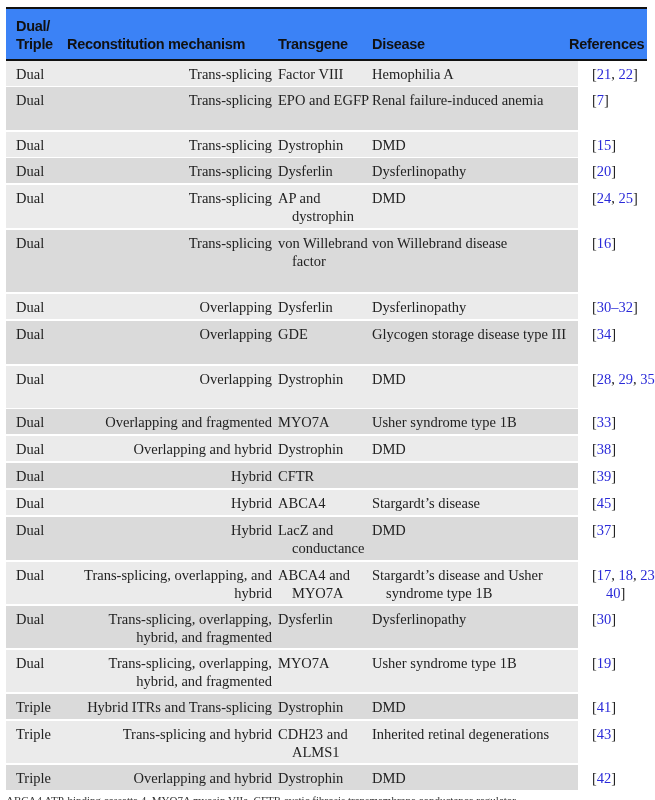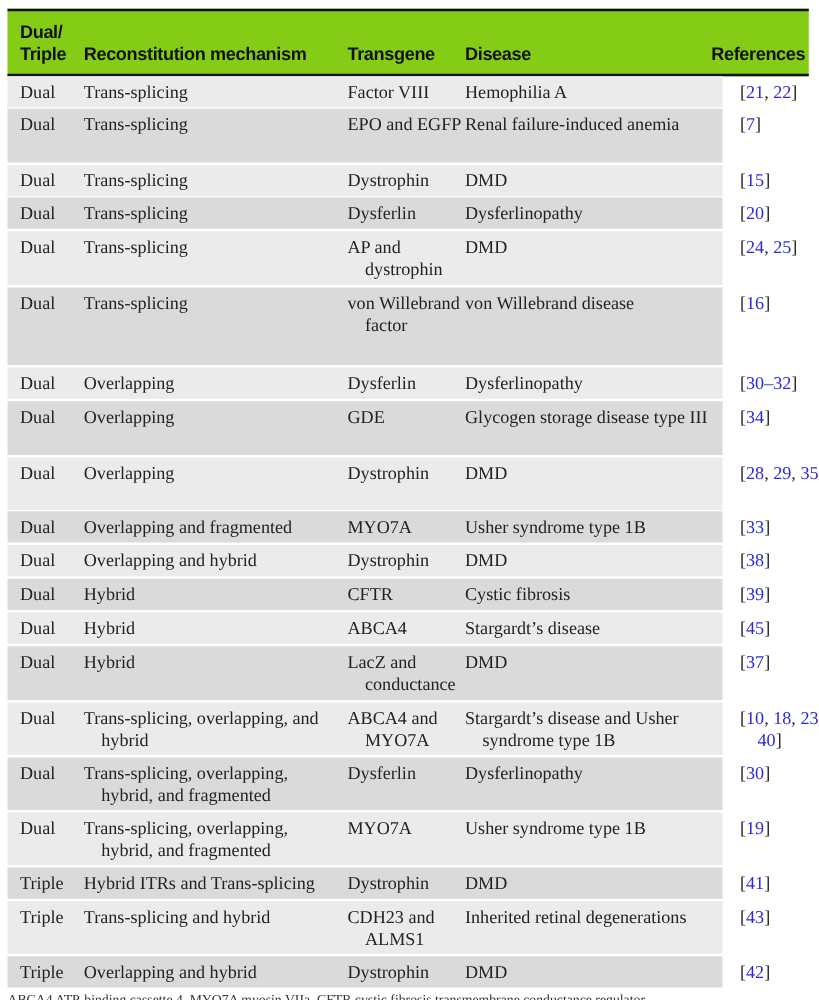--- a/index.html
+++ b/index.html
@@ -15,21 +15,21 @@
       font-family: "Liberation Serif", "DejaVu Serif", serif;
       color: #222;
     }
     .table-wrap {
       position: absolute;
       left: 6px;
       top: 7px;
       width: 641px;
     }
     .thead {
-      background: #84cc16;
+      background: #3b82f6;
       border-top: 2px solid #111;
       border-bottom: 2px solid #111;
       height: 50px;
       position: relative;
       font-family: "Liberation Sans", "DejaVu Sans", sans-serif;
       font-weight: bold;
       font-size: 14.5px;
       color: #111;
       letter-spacing: -0.3px;
       transform-origin: left;
@@ -54,21 +54,21 @@
       font-size: 14.5px;
       line-height: 18px;
     }
     .row.light { background: #ebebeb; }
     .row.dark { background: #dadada; }
     .cell {
       position: absolute;
       top: 4px;
     }
     .cell.c0 { left: 10px; width: 50px; }
-    .cell.c1 { left: 61px; width: 205px; }
+    .cell.c1 { left: 61px; width: 205px; text-align: right; }
     .cell.c2 { left: 272px; width: 92px; }
     .cell.c3 { left: 366px; width: 195px; }
     .cell.c4 { left: 563px; width: 78px; margin-left: 23px; }
     .hang {
       display: block;
       padding-left: 14px;
       text-indent: -14px;
     }
     .ref { color: #2a2ad8; }
     .footnote {
@@ -284,23 +284,20 @@
       <div class="row dark" style="top: 402px; height: 25px;">
         <div class="cell c0">
           <span class="hang">Dual</span>
         </div>
         <div class="cell c1">
           <span class="hang">Hybrid</span>
         </div>
         <div class="cell c2">
           <span class="hang">CFTR</span>
         </div>
-        <div class="cell c3">
-          <span class="hang">Cystic fibrosis</span>
-        </div>
         <div class="cell c4">
           <span class="hang">[<span class="ref">39</span>]</span>
         </div>
       </div>
       <div class="row light" style="top: 429px; height: 25px;">
         <div class="cell c0">
           <span class="hang">Dual</span>
         </div>
         <div class="cell c1">
           <span class="hang">Hybrid</span>
@@ -339,21 +336,21 @@
         <div class="cell c1">
           <span class="hang">Trans-splicing, overlapping, and hybrid</span>
         </div>
         <div class="cell c2">
           <span class="hang">ABCA4 and MYO7A</span>
         </div>
         <div class="cell c3">
           <span class="hang">Stargardt’s disease and Usher syndrome type 1B</span>
         </div>
         <div class="cell c4">
-          <span class="hang">[<span class="ref">10</span>, <span class="ref">18</span>, <span class="ref">23</span>, <span class="ref">40</span>]</span>
+          <span class="hang">[<span class="ref">17</span>, <span class="ref">18</span>, <span class="ref">23</span>, <span class="ref">40</span>]</span>
         </div>
       </div>
       <div class="row dark" style="top: 545px; height: 42px;">
         <div class="cell c0">
           <span class="hang">Dual</span>
         </div>
         <div class="cell c1">
           <span class="hang">Trans-splicing, overlapping, hybrid, and fragmented</span>
         </div>
         <div class="cell c2">

